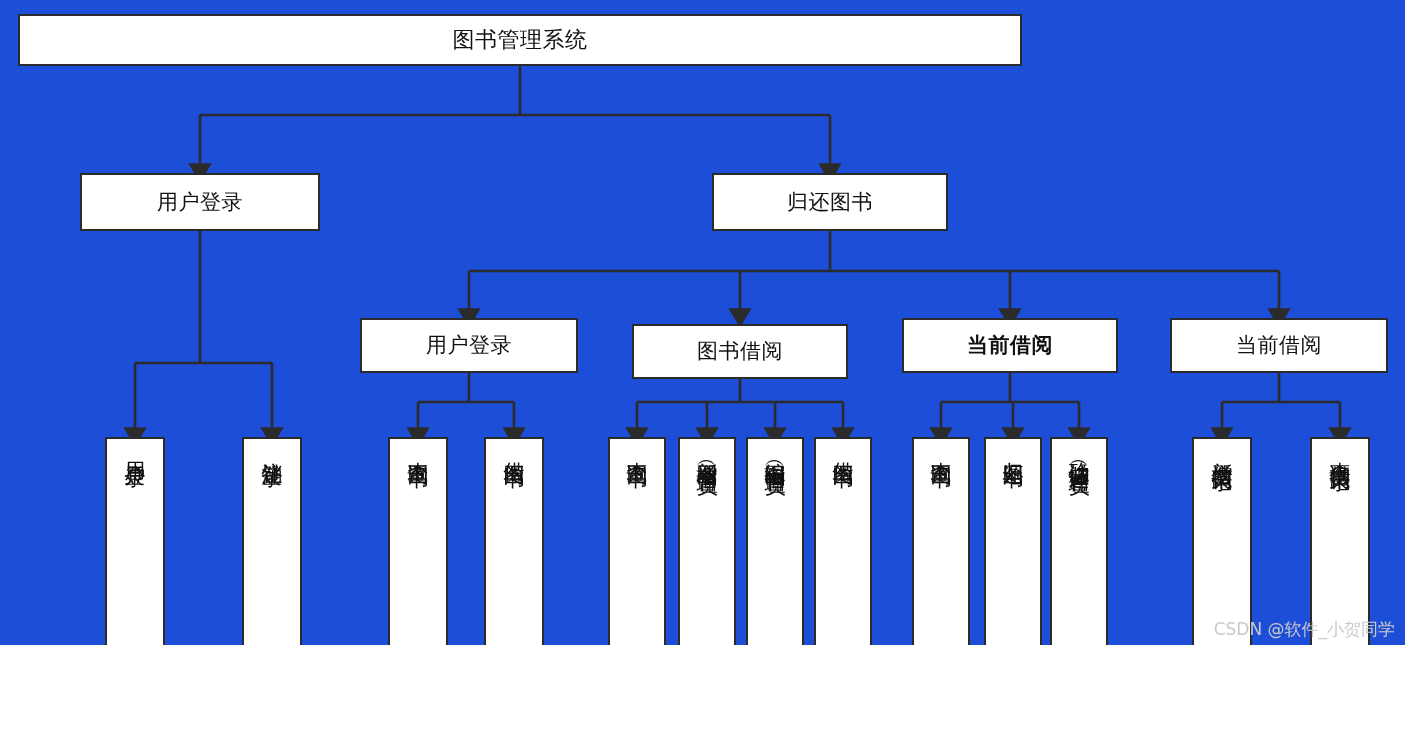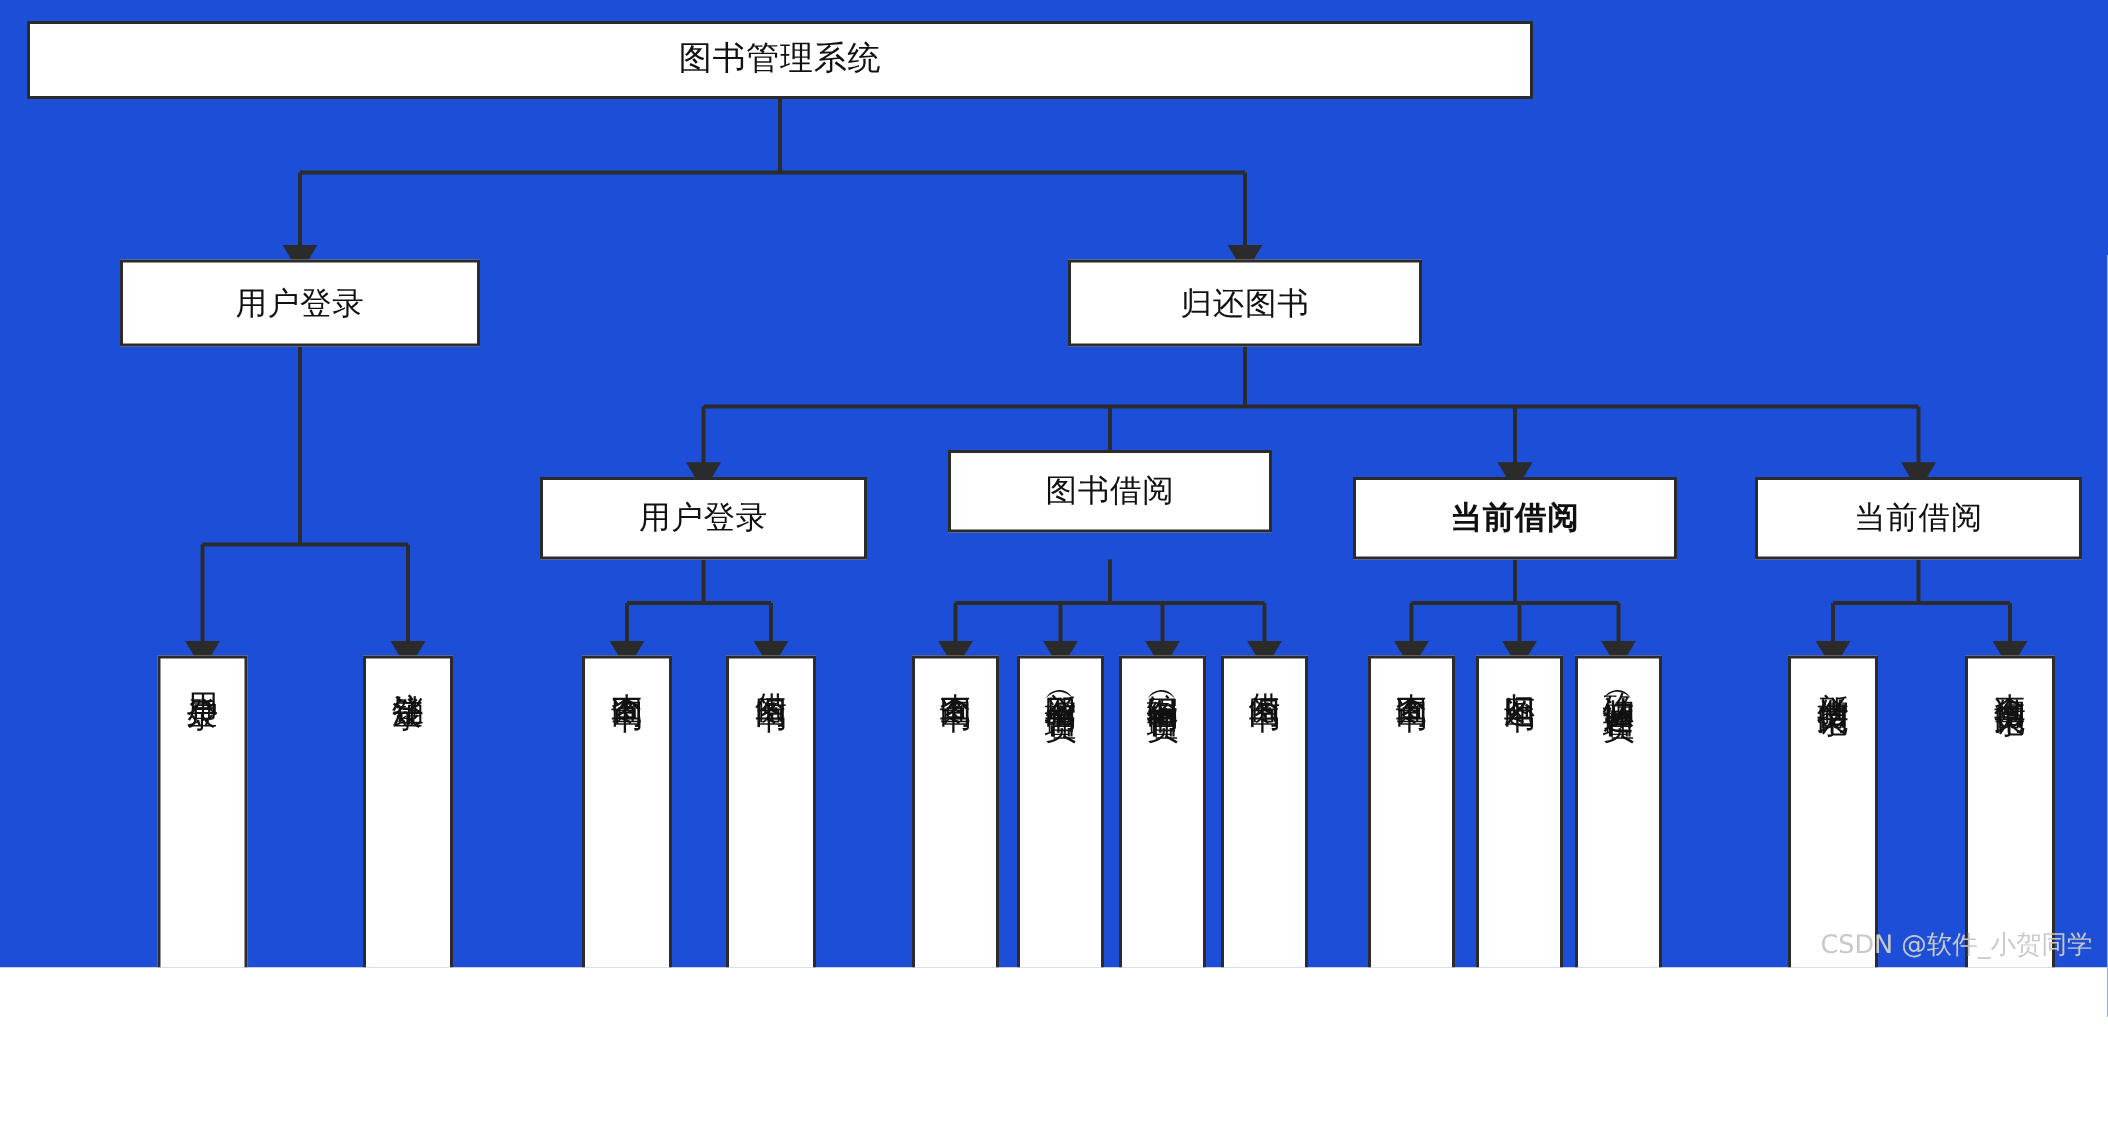--- a/index.html
+++ b/index.html
@@ -128,21 +128,21 @@
       </div>
       <div class="node horiz" id="node-l1-login" style="left: 80px; top: 173px; width: 240px; height: 58px;">
         <span class="node-label">用户登录</span>
       </div>
       <div class="node horiz" id="node-l1-bookmgr" style="left: 712px; top: 173px; width: 236px; height: 58px;">
         <span class="node-label">归还图书</span>
       </div>
       <div class="node horiz" id="node-l2-newbook" style="left: 360px; top: 318px; width: 218px; height: 55px;">
         <span class="node-label">用户登录</span>
       </div>
-      <div class="node horiz" id="node-l2-borrow" style="left: 632px; top: 300px; width: 216px; height: 55px;">
+      <div class="node horiz" id="node-l2-borrow" style="left: 632px; top: 324px; width: 216px; height: 55px;">
         <span class="node-label">图书借阅</span>
       </div>
       <div class="node horiz" id="node-l2-current" style="left: 902px; top: 318px; width: 216px; height: 55px; font-weight: bold;">
         <span class="node-label">当前借阅</span>
       </div>
       <div class="node horiz" id="node-l2-record" style="left: 1170px; top: 318px; width: 218px; height: 55px;">
         <span class="node-label">当前借阅</span>
       </div>
       <div class="node vert" id="node-l3-userlogin" style="left: 105px; top: 437px; width: 60px; height: 300px;">
         <span class="node-label">用户登录</span>

